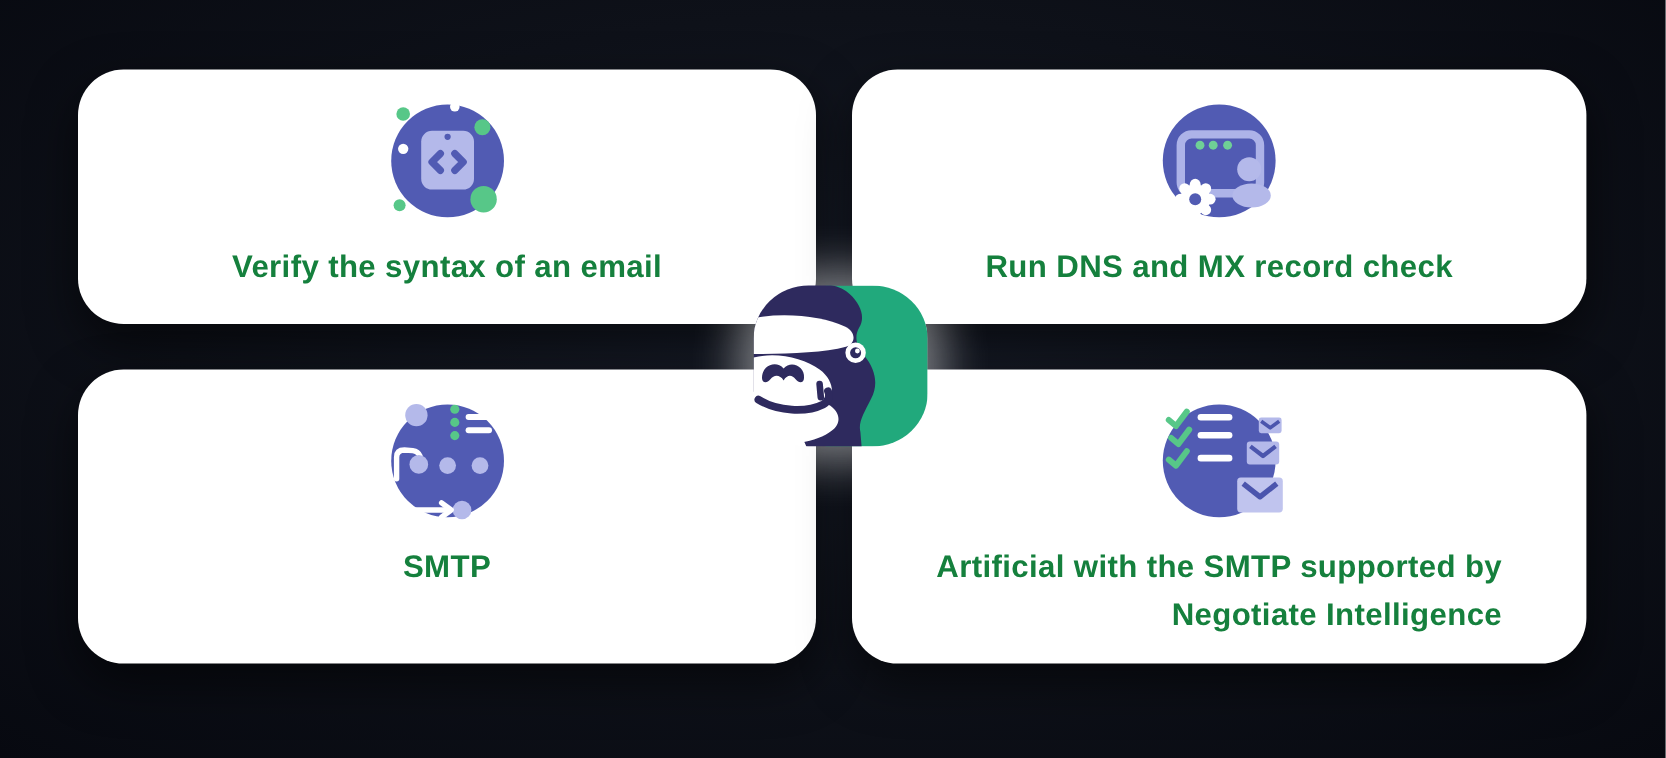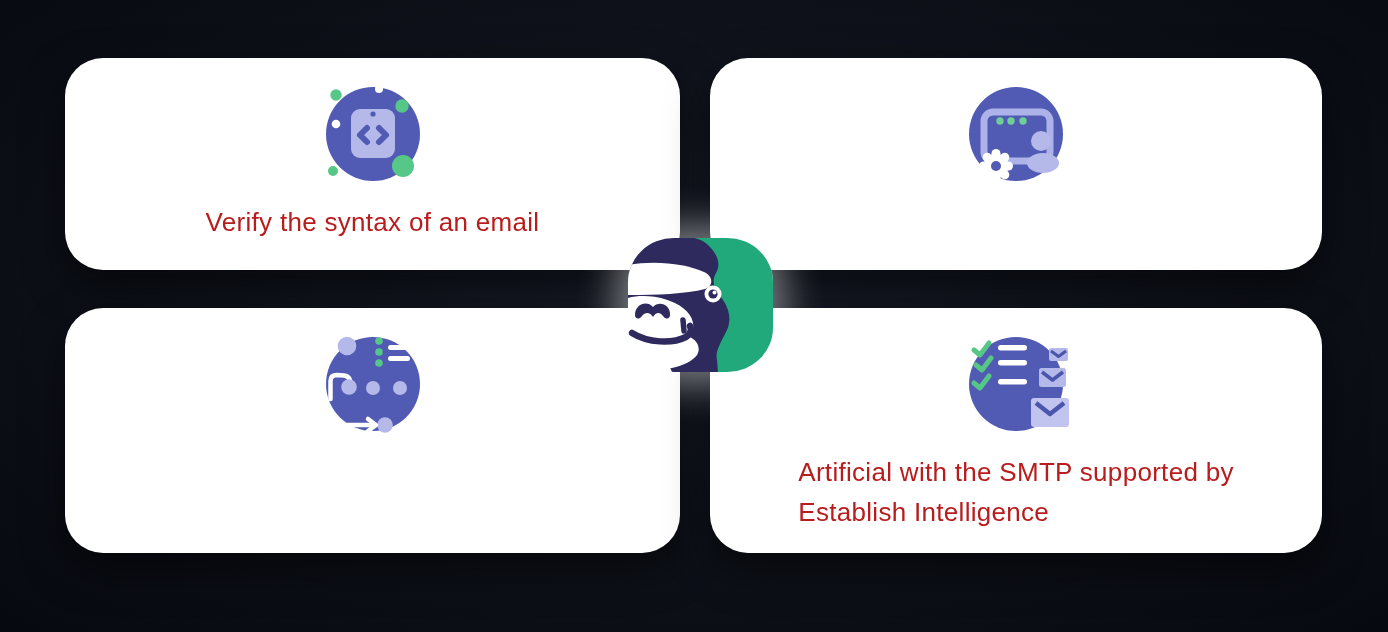--- a/index.html
+++ b/index.html
@@ -16,23 +16,23 @@
     column-gap:30px;row-gap:38px;
   }
   .card{
     background:#ffffff;border-radius:38px;
     box-shadow:0 16px 40px rgba(0,0,0,.55);
     display:flex;flex-direction:column;align-items:center;
     padding-top:20px;box-sizing:border-box;
   }
   .icon{width:112px;height:112px;overflow:visible;flex:0 0 auto;}
   .label{
-    margin:12px 0 0 0;text-align:left;
-    font-size:26px;line-height:40px;font-weight:400;
-    color:#b91c1c;letter-spacing:.3px;
+    margin:12px 0 0 0;text-align:right;
+    font-size:26px;line-height:40px;font-weight:700;
+    color:#15803d;letter-spacing:.3px;
   }
   .label .line{display:block;white-space:nowrap;}
   .logo{
     position:absolute;left:628px;top:238px;width:145px;height:134px;
     border-radius:46px/44px;
     box-shadow:0 0 38px 12px rgba(255,255,255,.45);
     z-index:5;
   }
   .logo svg{display:block;width:145px;height:134px;}
 </style>
@@ -75,40 +75,44 @@
         <circle cx="36" cy="75.5" r="4.5" fill="#ffffff"></circle>
         <circle cx="27.2" cy="79.2" r="4.5" fill="#ffffff"></circle>
         <circle cx="23.5" cy="88" r="4.5" fill="#ffffff"></circle>
         <circle cx="27.2" cy="96.8" r="4.5" fill="#ffffff"></circle>
         <circle cx="36" cy="100.5" r="4.5" fill="#ffffff"></circle>
         <circle cx="44.8" cy="96.8" r="4.5" fill="#ffffff"></circle>
         <circle cx="36" cy="88" r="12.5" fill="#ffffff"></circle>
         <circle cx="36" cy="88" r="5" fill="#515bb3"></circle>
       </g>
     </svg>
+    <p class="label">
+      <span class="line">Run DNS and MX record check</span>
+    </p>
   </div>
 
   <div class="card">
     <svg class="icon" viewBox="0 0 112 112">
       <circle cx="56" cy="56" r="47" fill="#515bb3"></circle>
       <circle cx="30" cy="18" r="9.3" fill="#b4b9ea"></circle>
       <circle cx="62" cy="13" r="3.8" fill="#57c788"></circle>
       <circle cx="62" cy="24" r="3.8" fill="#57c788"></circle>
       <circle cx="62" cy="35" r="3.8" fill="#57c788"></circle>
       <rect x="71" y="17" width="22" height="5" rx="2.5" fill="#ffffff"></rect>
       <rect x="71" y="28" width="22" height="5" rx="2.5" fill="#ffffff"></rect>
       <path d="M13.5,71 L13.5,53 Q13.5,47 20,47 L27,47.5 Q31.5,48 33,52" fill="none" stroke="#ffffff" stroke-width="4.5" stroke-linecap="round"></path>
       <circle cx="32" cy="59" r="7.8" fill="#b4b9ea"></circle>
       <circle cx="56" cy="60" r="7" fill="#b4b9ea"></circle>
       <circle cx="83" cy="60" r="7" fill="#b4b9ea"></circle>
       <circle cx="68" cy="97" r="7.8" fill="#b4b9ea"></circle>
       <path d="M30,97 L57,97" fill="none" stroke="#ffffff" stroke-width="4.5" stroke-linecap="round"></path>
       <path d="M51,91 L59,97 L51,103" fill="none" stroke="#ffffff" stroke-width="4.5" stroke-linecap="round" stroke-linejoin="round"></path>
     </svg>
     <p class="label">
+      <span class="line">SMTP</span>
     </p>
   </div>
 
   <div class="card">
     <svg class="icon" viewBox="0 0 112 112">
       <circle cx="56" cy="56" r="47" fill="#515bb3"></circle>
       <polyline points="14,22 20,27 29,15" fill="none" stroke="#57c788" stroke-width="5" stroke-linecap="round" stroke-linejoin="round"></polyline>
       <polyline points="16,37 22,42 31,30" fill="none" stroke="#57c788" stroke-width="5" stroke-linecap="round" stroke-linejoin="round"></polyline>
       <polyline points="14,55 20,60 29,48" fill="none" stroke="#57c788" stroke-width="5" stroke-linecap="round" stroke-linejoin="round"></polyline>
       <rect x="38" y="17" width="29" height="5.5" rx="2.7" fill="#ffffff"></rect>
@@ -118,21 +122,21 @@
         <rect x="89" y="20" width="19" height="13" rx="2" fill="#b4b9ea"></rect>
         <polyline points="91,23 98.5,28.5 106,23" fill="none" stroke="#4b55ad" stroke-width="3" stroke-linejoin="round"></polyline>
         <rect x="79" y="40" width="27" height="19" rx="2.5" fill="#b4b9ea"></rect>
         <polyline points="82,44 92.5,52 103,44" fill="none" stroke="#4b55ad" stroke-width="3.5" stroke-linejoin="round"></polyline>
         <rect x="71" y="70" width="38" height="29" rx="3" fill="#c0c4ee"></rect>
         <polyline points="76,75 90,86 104,75" fill="none" stroke="#4b55ad" stroke-width="4.5" stroke-linejoin="round"></polyline>
       </g>
     </svg>
     <p class="label">
       <span class="line">Artificial with the SMTP supported by</span>
-      <span class="line">Establish Intelligence</span>
+      <span class="line">Negotiate Intelligence</span>
     </p>
   </div>
 </div>
 
 <div class="logo">
   <svg viewBox="0 0 145 134">
     <defs>
       <clipPath id="squircle">
           <rect x="0" y="0" width="145" height="134" rx="46" ry="44"></rect>
         </clipPath>

